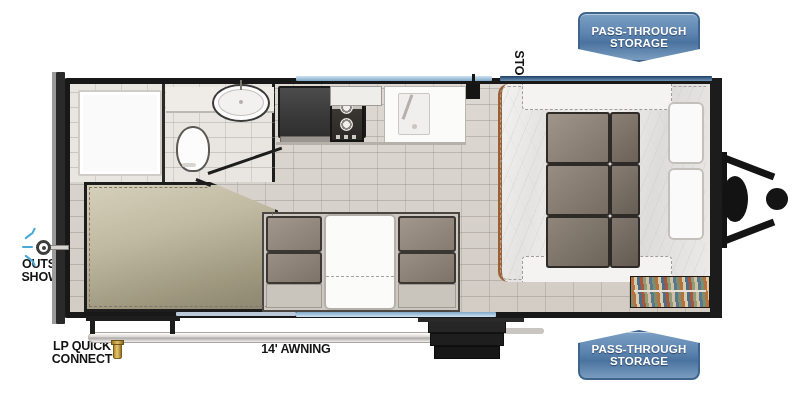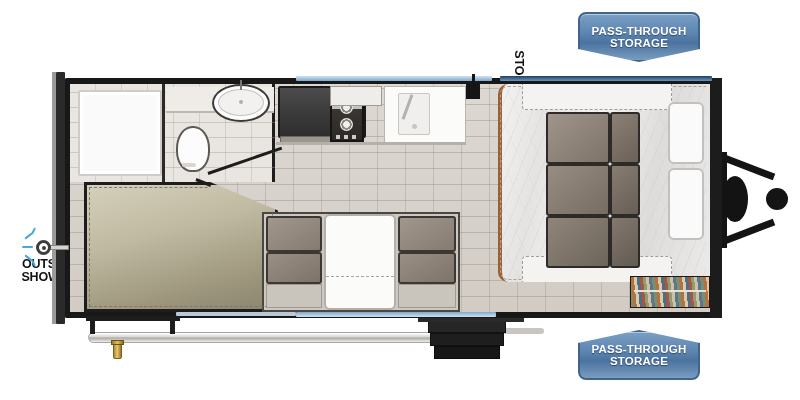--- a/index.html
+++ b/index.html
@@ -389,23 +389,26 @@
   <div class="abs" id="dinette-split"></div>
 
   <div class="lbl" id="lbl-booth">BOOTH
 DINETTE</div>
   <div class="lbl" id="lbl-ohc-d">OHC</div>
 
   <div class="abs" id="awning-plate"></div>
   <div class="abs" id="awning-arm-l"></div>
   <div class="abs" id="awning-arm-r"></div>
   <div class="abs" id="awning-rail"></div>
+  <div class="lbl" id="lbl-awning">14' AWNING</div>
 
   <div class="abs" id="lp-fitting"></div>
   <div class="abs" id="lp-fitting-cap"></div>
+  <div class="lbl" id="lbl-lp">LP QUICK
+CONNECT</div>
 
   <div class="abs os-ray" id="osr1"></div>
   <div class="abs os-ray" id="osr2"></div>
   <div class="abs os-ray" id="osr3"></div>
   <div class="abs os-ray" id="osr4"></div>
   <div class="abs os-ray" id="osr5"></div>
   <div class="abs" id="os-pipe"></div>
   <div class="abs" id="os-ring"></div>
   <div class="abs" id="os-dot"></div>
   <div class="lbl" id="lbl-outside">OUTSIDE

